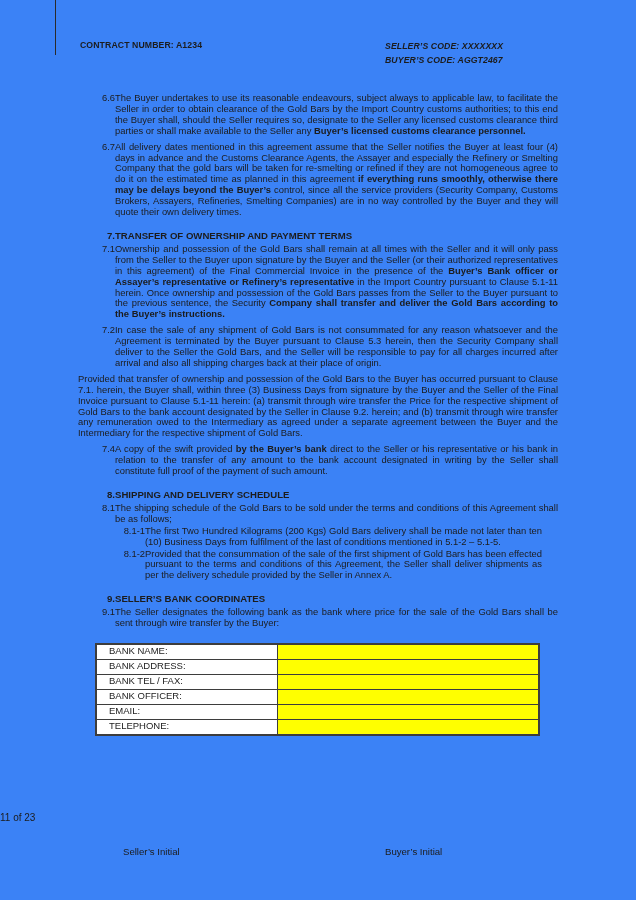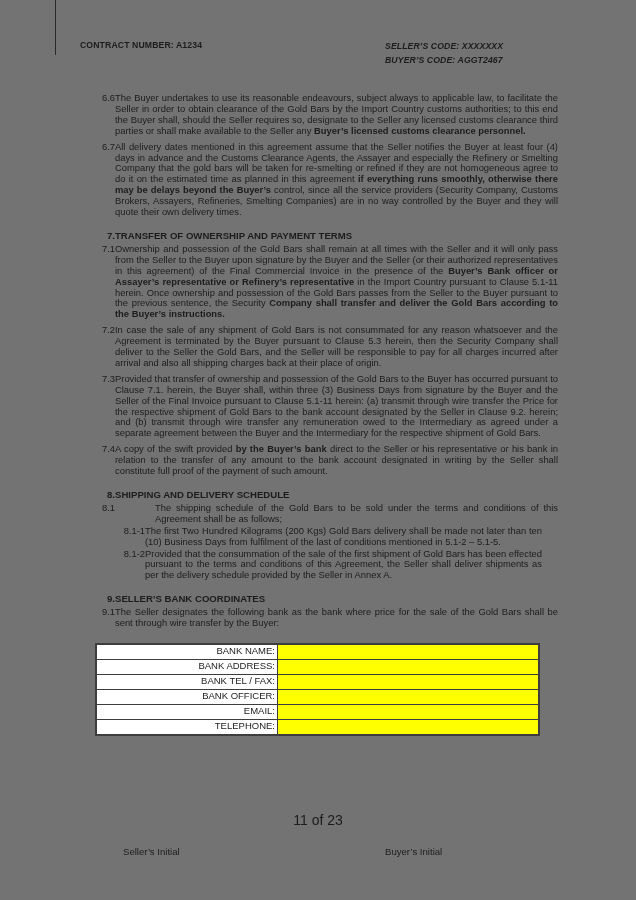--- a/index.html
+++ b/index.html
@@ -1,17 +1,17 @@
 <!DOCTYPE html>
 <html><head>
 <meta charset="utf-8">
 <style>
   html,body { margin:0; padding:0; background:#ffffff; }
   .page {
-    position:relative; width:636px; height:900px; background:#737373;
+    position:relative; width:636px; height:900px; background:#3b82f6;
     font-family:"Liberation Sans", sans-serif; color:#1c1c1c; overflow:hidden;
   }
   .scan-line { position:absolute; left:55px; top:0; width:1px; height:55px; background:#2a2a2a; }
 
   .doc-header { position:absolute; top:38px; left:0; right:0; height:32px;
     font-weight:bold; font-size:8.7px; letter-spacing:0.1px; }
   .hdr-left  { position:absolute; left:80px;  top:2px; }
   .hdr-right { position:absolute; left:385px; top:2px; line-height:13.5px;font-style:italic; }
 
   .body-col { position:absolute; left:78px; top:93px; width:480px;
@@ -23,27 +23,27 @@
   .clause-text .b { font-weight:bold; }
 
   .section-heading { display:flex; font-weight:bold; margin:13px 0 2px 0; font-size:9.6px; }
 
   .subclause { display:flex; margin:0 16px 1px 37px; }
   .subclause .clause-num { width:30px; }
 
   table.bank-table { border-collapse:collapse; margin:14px 0 0 17px; width:445px;
     font-size:9.5px; border:2px solid #3d3d3d; }
   table.bank-table td { border:1px solid #3d3d3d; height:13px; padding:0 2px 1px 12px; vertical-align:middle; }
-  td.cell-label { width:166px; background:#ffffff;text-align:right; }
+  td.cell-label { width:166px; background:#ffffff; }
   td.cell-value { }
 
   .footer-initial { position:absolute; top:846px; font-size:9.6px; }
   .footer-initial.seller { left:75px;margin-left:48px; }
   .footer-initial.buyer  { left:385px; }
-  .page-number { position:absolute; top:812px; left:0; width:100%; text-align:center; font-size:14px; }
+  .page-number { position:absolute; top:812px; left:0; width:100%; text-align:left; font-size:10px; }
 </style>
 </head>
 <body>
 
 <div class="page">
 
   <div class="scan-line"></div>
 
   <div class="doc-header">
     <div class="hdr-left">CONTRACT NUMBER: A1234</div>
@@ -74,35 +74,34 @@
       <div class="clause-num">7.1</div>
       <div class="clause-text"><span>Ownership and possession of the Gold Bars shall remain at all times with the Seller and it will only pass from the Seller to the Buyer upon signature by the Buyer and the Seller (or their authorized representatives in this agreement) of the Final Commercial Invoice in the presence of the </span><span class="b">Buyer’s Bank officer or Assayer’s representative or Refinery’s representative</span><span> in the Import Country pursuant to Clause 5.1-11 herein. Once ownership and possession of the Gold Bars passes from the Seller to the Buyer pursuant to the previous sentence, the Security </span><span class="b">Company shall transfer and deliver the Gold Bars according to the Buyer’s instructions.</span></div>
     </div>
 
     <div class="clause">
       <div class="clause-num">7.2</div>
       <div class="clause-text"><span>In case the sale of any shipment of Gold Bars is not consummated for any reason whatsoever and the Agreement is terminated by the Buyer pursuant to Clause 5.3 herein, then the Security Company shall deliver to the Seller the Gold Bars, and the Seller will be responsible to pay for all charges incurred after arrival and also all shipping charges back at their place of origin.</span></div>
     </div>
 
     <div class="clause">
-      <div class="clause-num">7.3</div>
       <div class="clause-text"><span>Provided that transfer of ownership and possession of the Gold Bars to the Buyer has occurred pursuant to Clause 7.1. herein, the Buyer shall, within three (3) Business Days from signature  by the Buyer and the Seller of the Final Invoice pursuant to Clause 5.1-11 herein: (a) transmit through wire transfer the Price for the respective shipment of Gold Bars to the bank account designated by the Seller in Clause 9.2. herein; and (b) transmit through wire transfer any remuneration owed to the Intermediary as agreed under a separate agreement between the Buyer and the Intermediary for the respective shipment of Gold Bars.</span></div>
     </div>
 
     <div class="clause">
       <div class="clause-num">7.4</div>
       <div class="clause-text"><span>A copy of the swift provided </span><span class="b">by the Buyer’s bank</span><span> direct to the Seller or his representative or his bank in relation to the transfer of any amount to the bank account designated in writing by the Seller shall constitute full proof of the payment of such amount.</span></div>
     </div>
 
     <div class="section-heading">
       <div class="clause-num">8.</div>
       <div>SHIPPING AND DELIVERY SCHEDULE</div>
     </div>
 
-    <div class="clause" style="margin-bottom:1px;gap:40px;">
+    <div class="clause" style="margin-bottom:1px;">
       <div class="clause-num">8.1</div>
       <div class="clause-text"><span>The shipping schedule of the Gold Bars to be sold under the terms and conditions of this Agreement shall be as follows;</span></div>
     </div>
 
     <div class="subclause">
       <div class="clause-num">8.1-1</div>
       <div class="clause-text"><span>The first Two Hundred Kilograms (200 Kgs) Gold Bars delivery shall be made not later than ten (10) Business Days from fulfilment of the last of conditions mentioned in 5.1-2 – 5.1-5.</span></div>
     </div>
 
     <div class="subclause">

